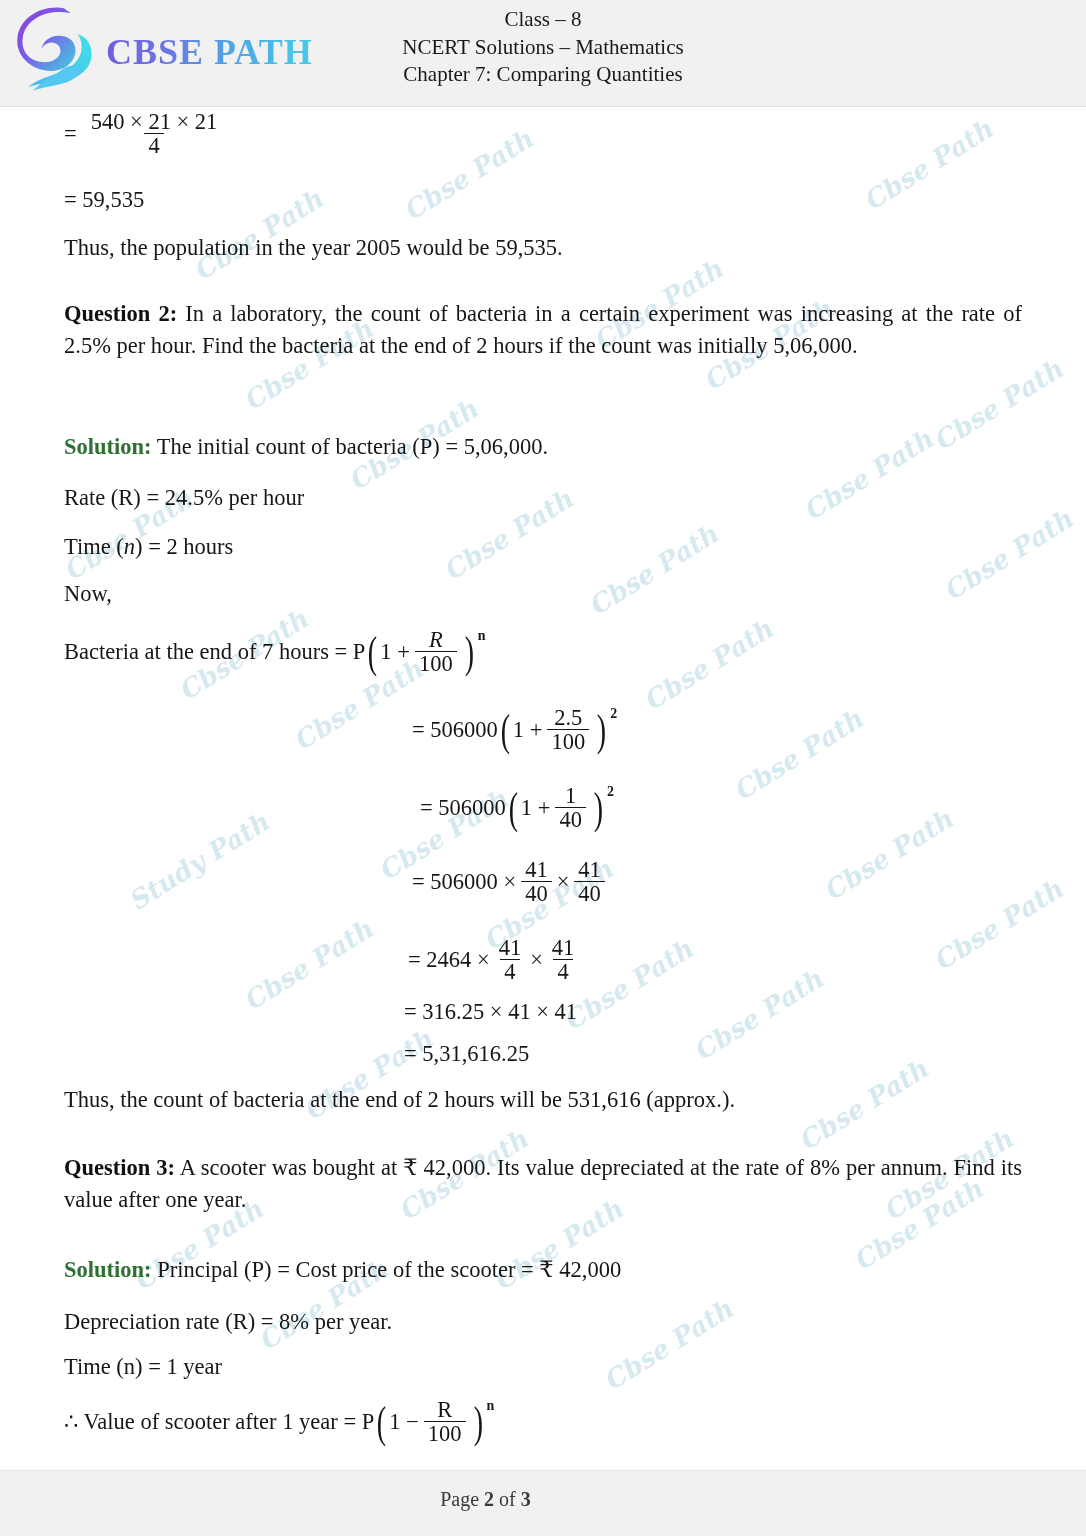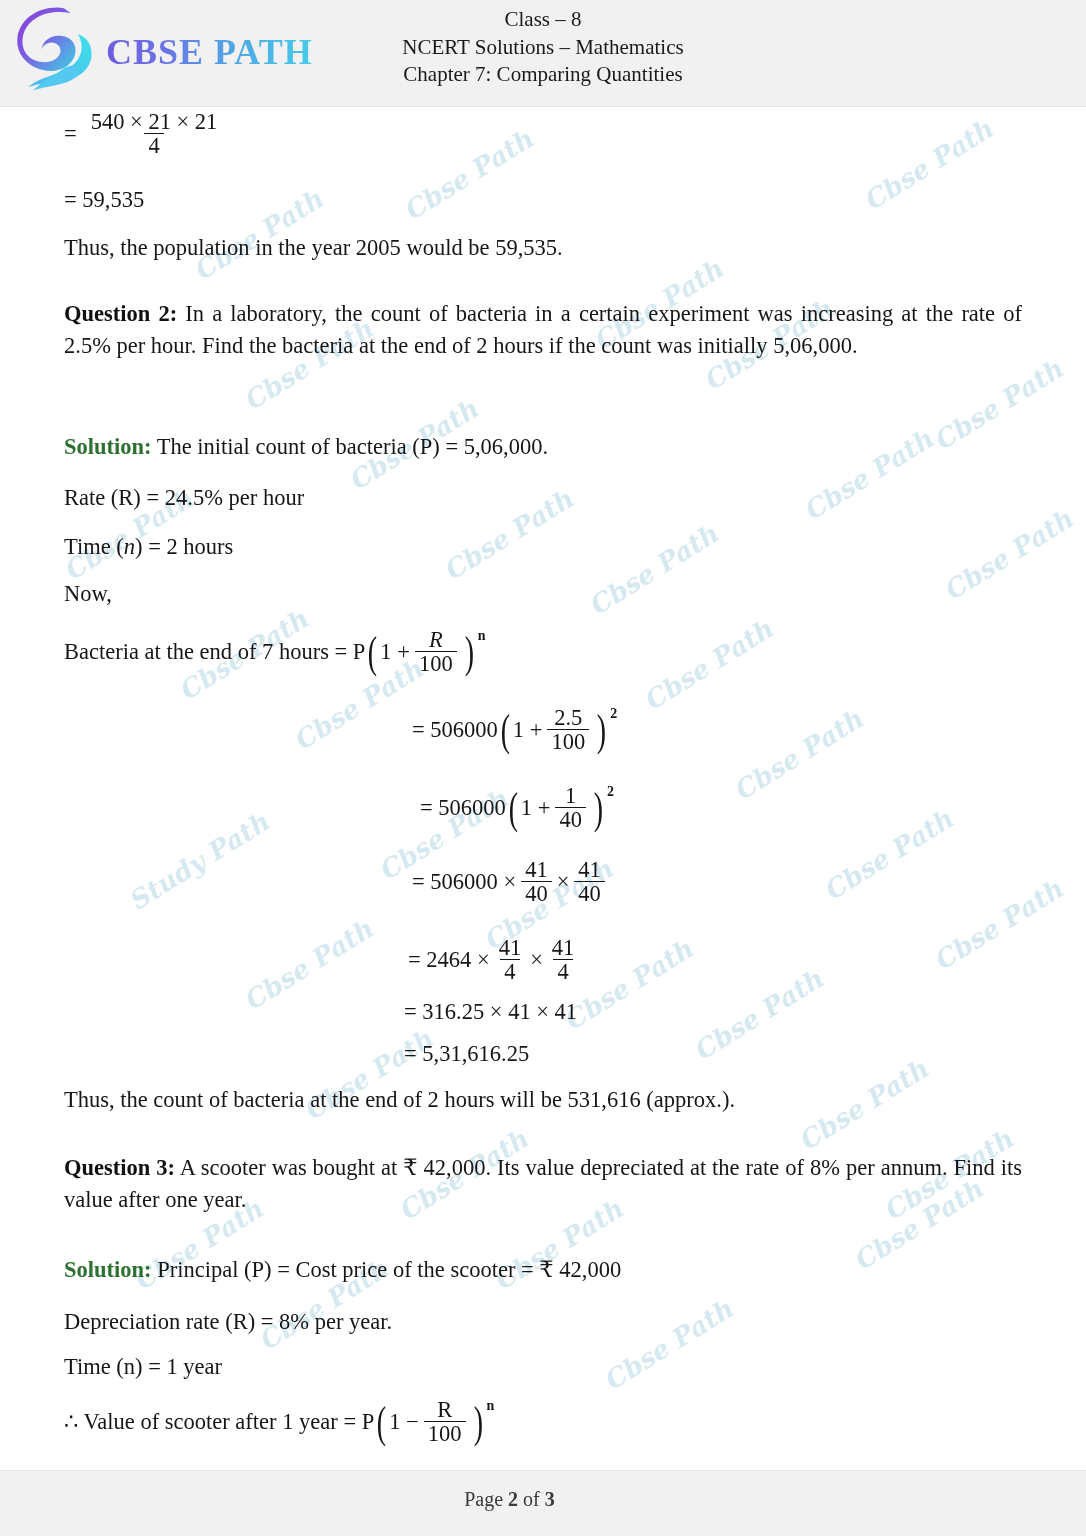--- a/index.html
+++ b/index.html
@@ -137,21 +137,20 @@
     border-top: 1px solid #e6e6e6;
     z-index: 5;
   }
   .footer-text {
     position: absolute;
     left: 0; top: 17px;
     width: 971px;
     text-align: center;
     font-size: 20px;
     color: #3a3a3a;
-    margin-left: 24px;
   }
   .footer-text b { font-weight: bold; }
 </style>
 </head>
 <body>
 
 <div class="page">
 
   <div class="wm-layer">
     <div class="wm" style="left:190px;  top:260px;  transform:rotate(-32deg); font-size:26px;">Cbse Path</div>

